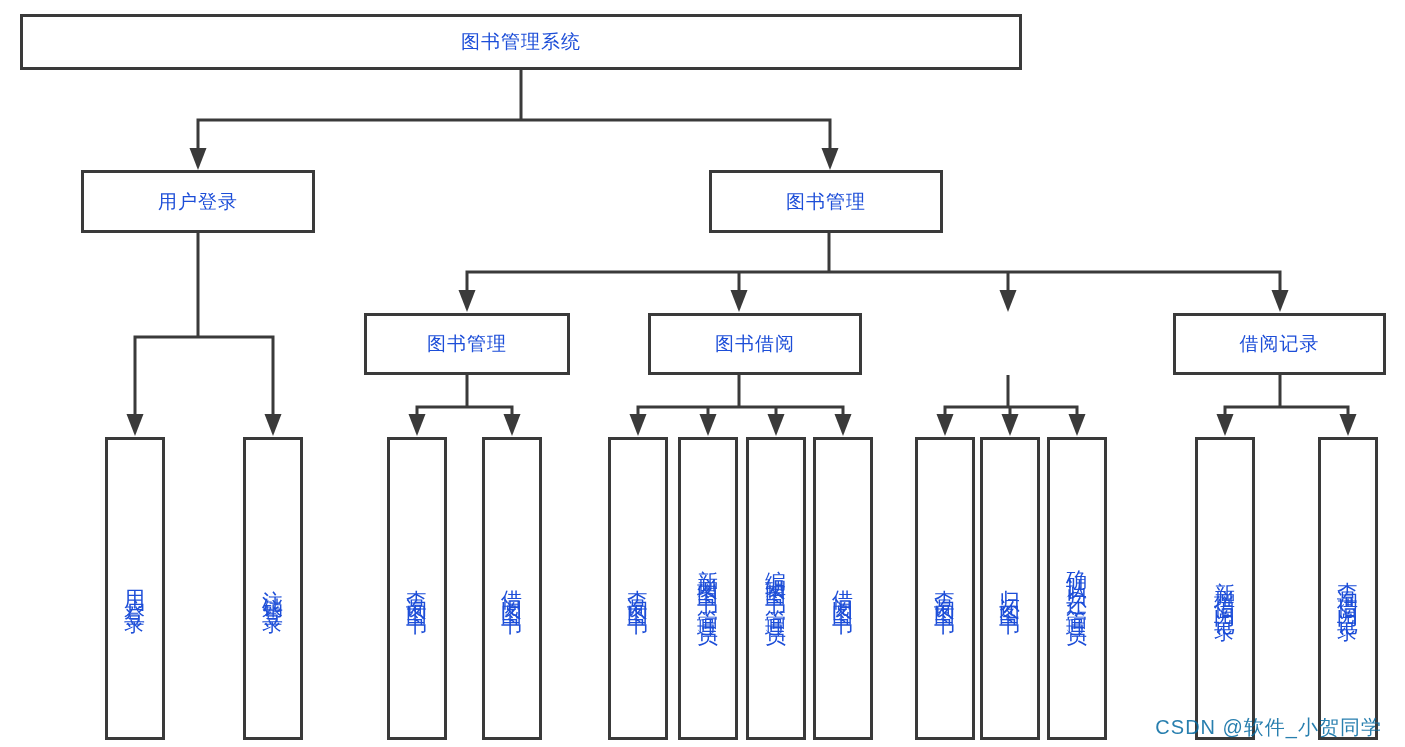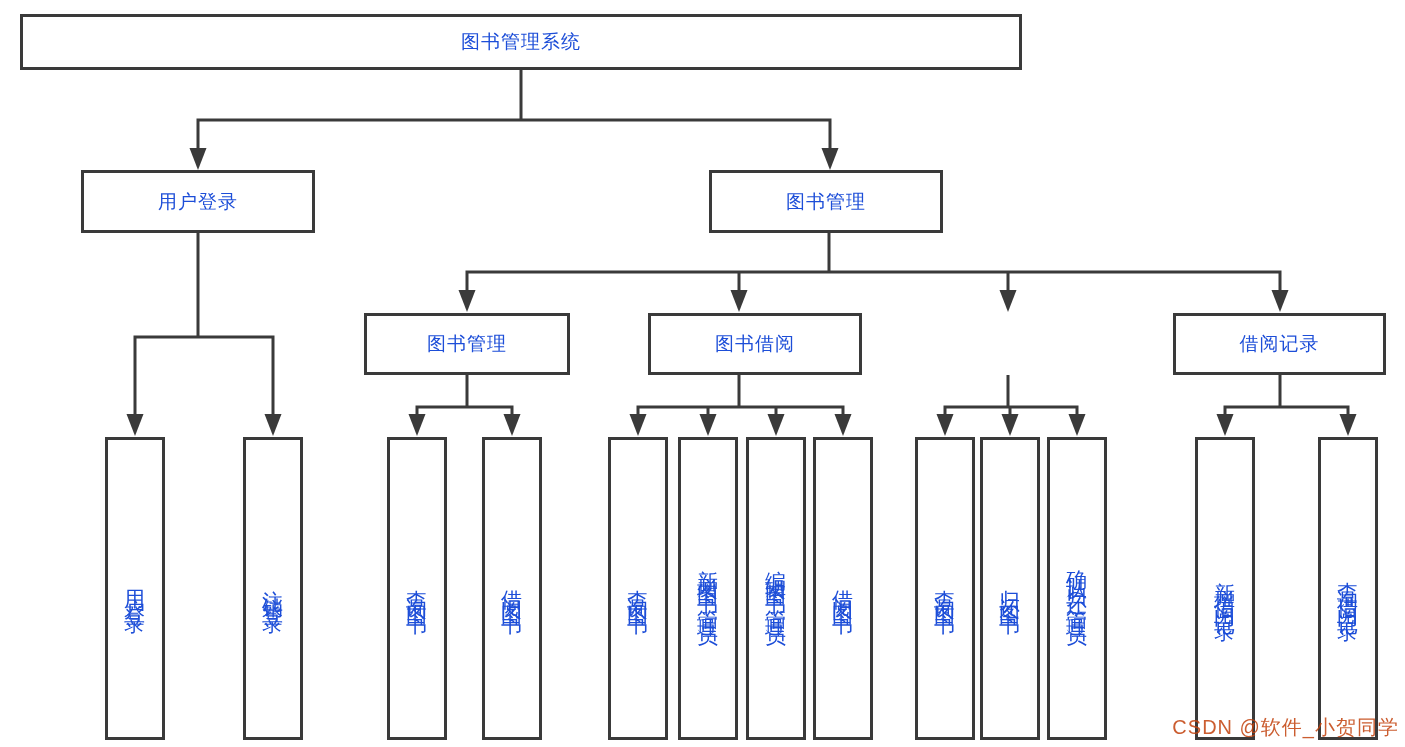--- a/index.html
+++ b/index.html
@@ -29,25 +29,25 @@
   }
   .leaf .vtext{
     writing-mode:vertical-rl;
     text-orientation:mixed;
     font-size:21px;
     letter-spacing:8px;
     line-height:1;
   }
   #watermark{
     position:absolute;
-    right:6px;
+    right:23px;
     bottom:6px;
     z-index:3;
     font-size:20px;
-    color:#c2410c;
+    color:#0369a1;
     opacity:0.85;
     letter-spacing:1px;
     white-space:nowrap;
     text-align:right;
   }
 </style>
 </head>
 <body>
 
 <div id="canvas">

